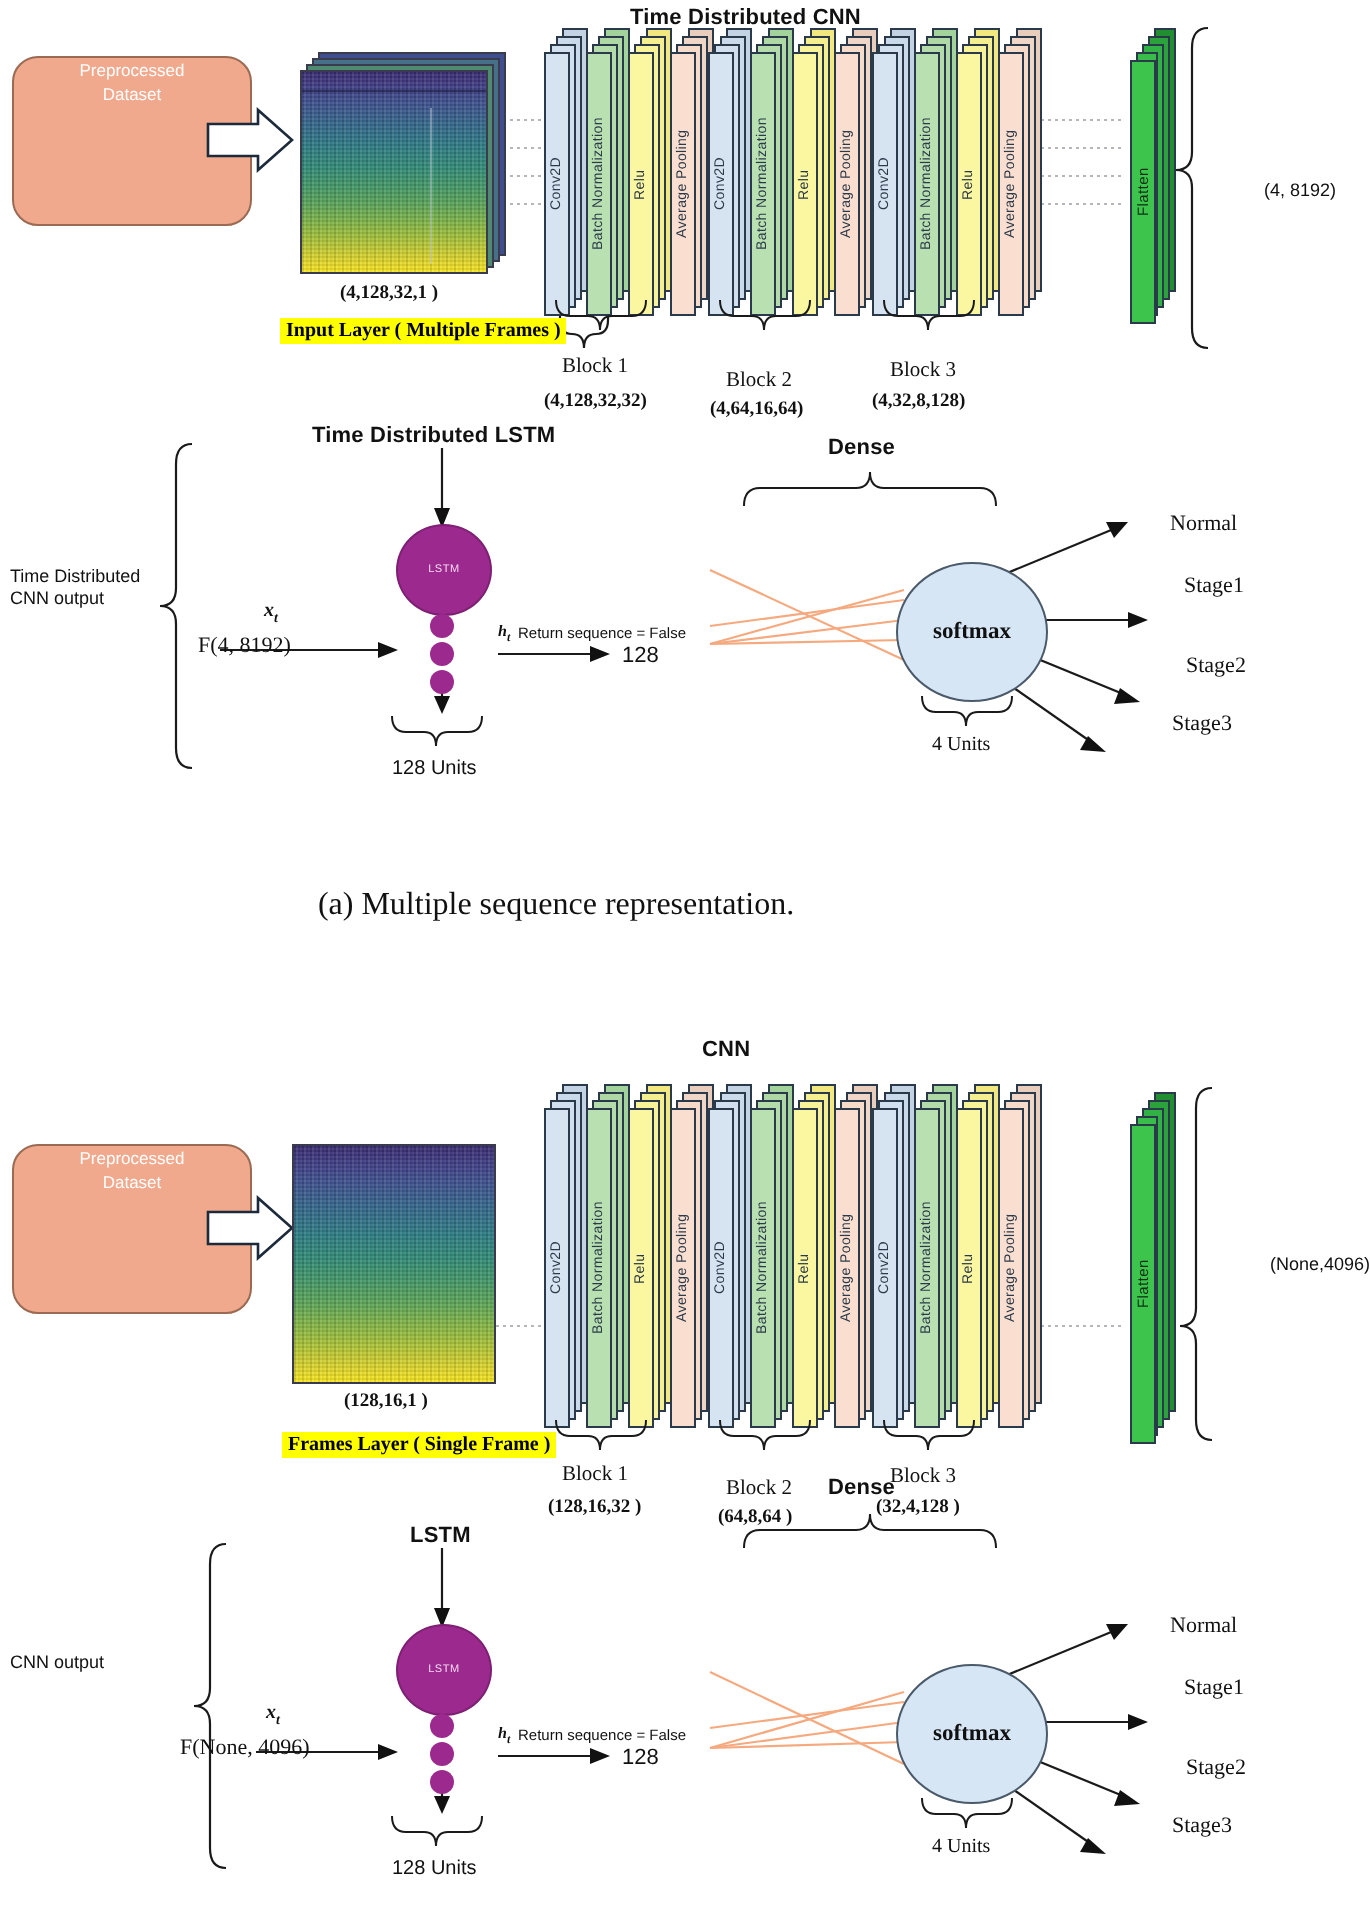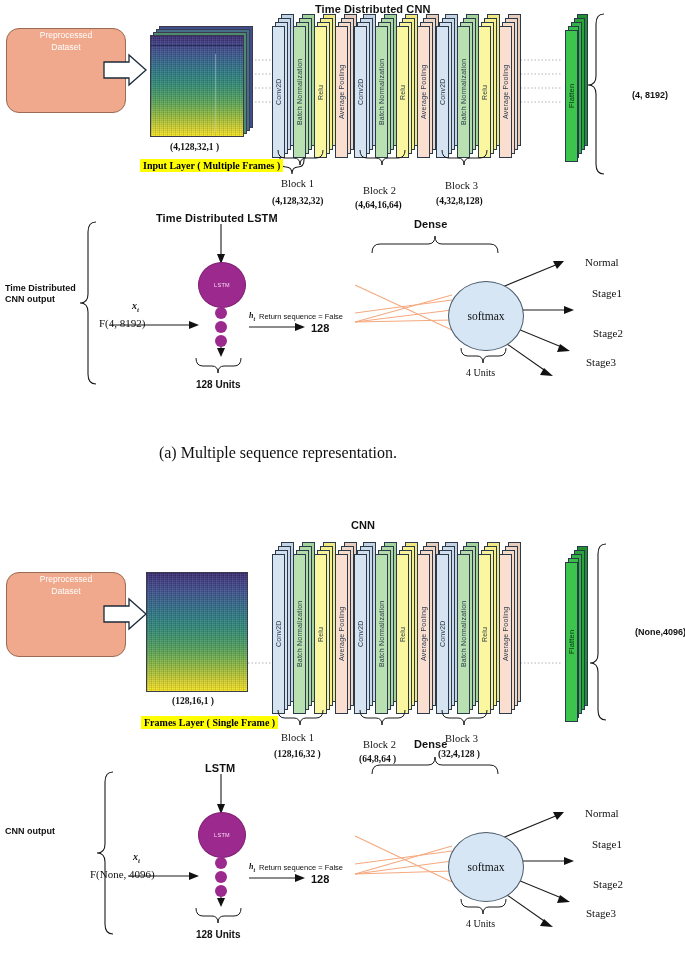--- a/index.html
+++ b/index.html
@@ -8,21 +8,21 @@
     font-family:"Liberation Sans", sans-serif;
     color:#111;overflow:hidden;position:relative;
   }
   .fig{position:absolute;left:0;width:685px;}
   .abs{position:absolute;}
 
   
   .t-title{font-weight:bold;font-size:11px;letter-spacing:.1px;white-space:nowrap;}
   .t-serif{font-family:"Liberation Serif", serif;font-size:10.5px;white-space:nowrap;}
   .t-serif-b{font-family:"Liberation Serif", serif;font-size:9.5px;font-weight:bold;white-space:nowrap;}
-  .t-bold{font-weight:bold;font-size:9px;white-space:nowrap;}
+  .t-bold{font-weight:normal;font-size:9px;white-space:nowrap;}
   .t-small{font-size:7.5px;white-space:nowrap;}
   .caption{font-family:"Liberation Serif", serif;font-size:16px;text-align:center;width:556px;}
   .hl{background:#ffff00;font-family:"Liberation Serif", serif;font-weight:bold;font-size:10px;
       padding:1px 3px;white-space:nowrap;color:#000;}
 
   
   .ds-box{
     width:118px;height:83px;border-radius:13px;
     background:#f0a98c;border:1.3px solid #9a6a52;
     display:flex;flex-direction:column;align-items:center;justify-content:flex-start;
@@ -67,21 +67,21 @@
   
   .lstm-node{
     position:absolute;border-radius:50%;background:#9c2a8e;border:1px solid #7d1f72;
     display:flex;align-items:center;justify-content:center;
     color:#f6d9f2;font-size:5.5px;letter-spacing:.3px;
   }
   .dot{position:absolute;border-radius:50%;background:#9c2a8e;}
   .softmax{
     position:absolute;border-radius:50%;background:#d6e6f5;border:1.2px solid #4a5a6a;
     display:flex;align-items:center;justify-content:center;
-    font-family:"Liberation Serif", serif;font-size:11.5px;color:#111;
+    font-family:"Liberation Serif", serif;font-size:11.5px;color:#111;font-weight:bold;
   }
 </style>
 </head>
 <body>
 
 <div class="fig" style="top:0;height:470px;">
 
   <div class="abs t-title" style="left:315px;top:3px;">Time Distributed CNN</div>
 
   <div class="abs ds-box" style="left:6px;top:28px;">

